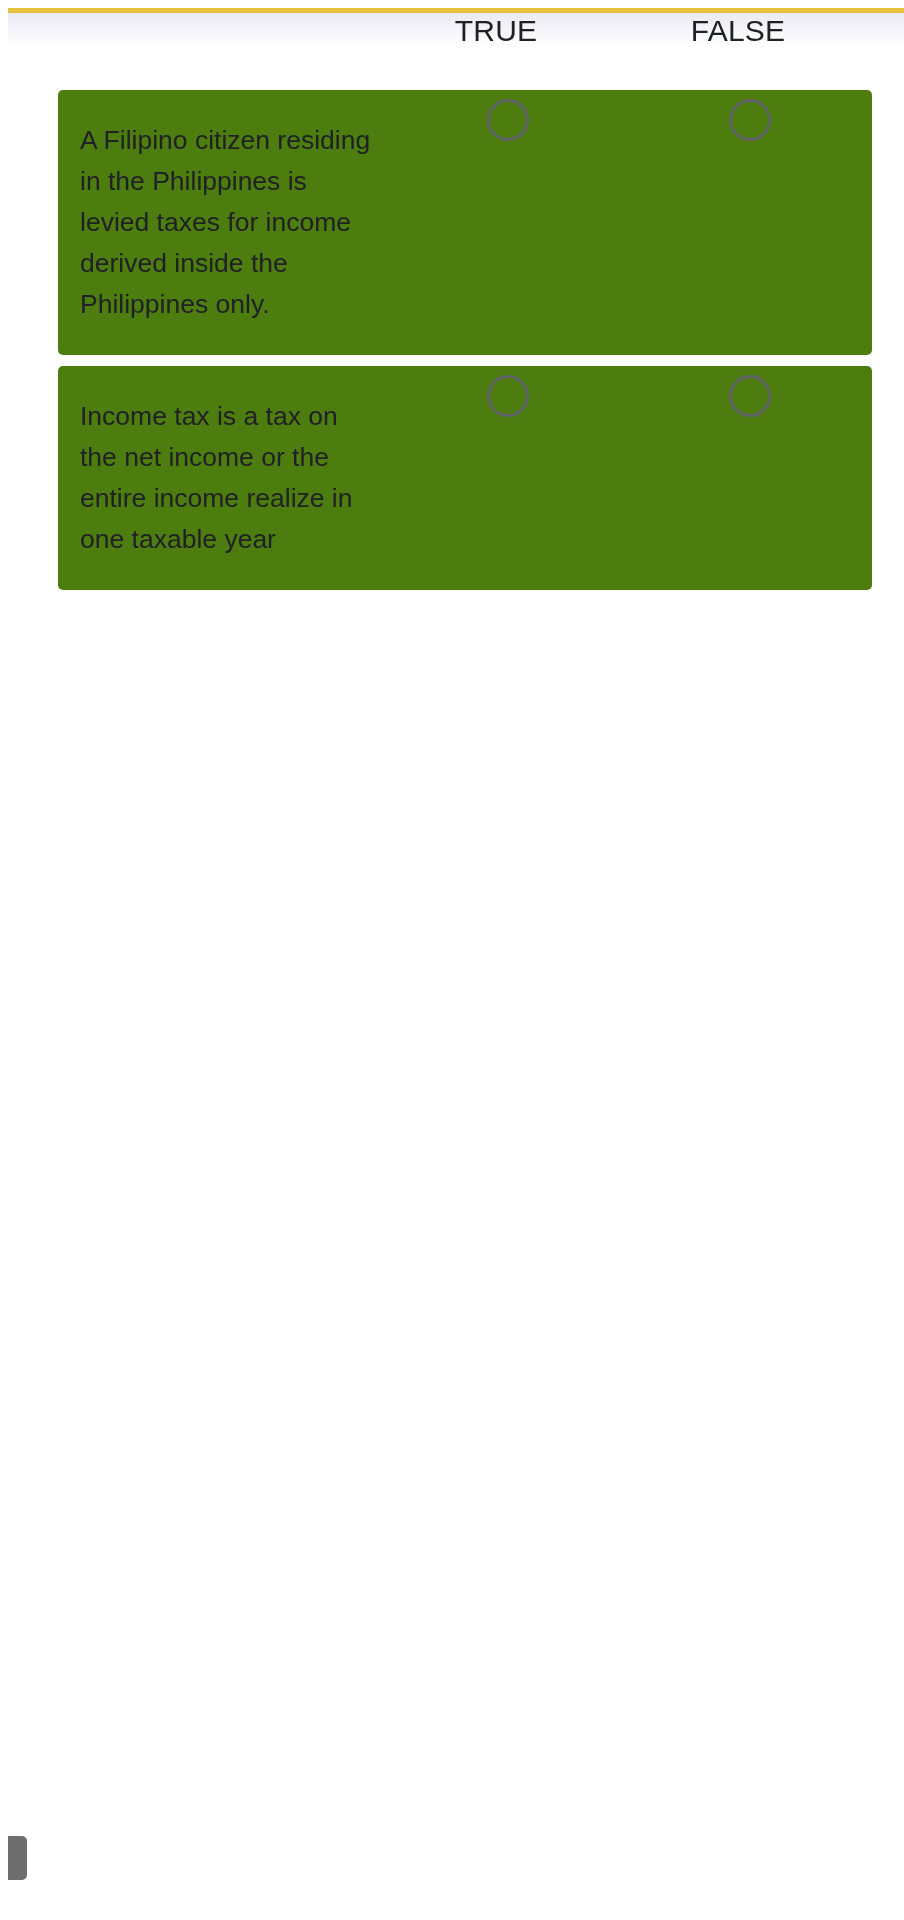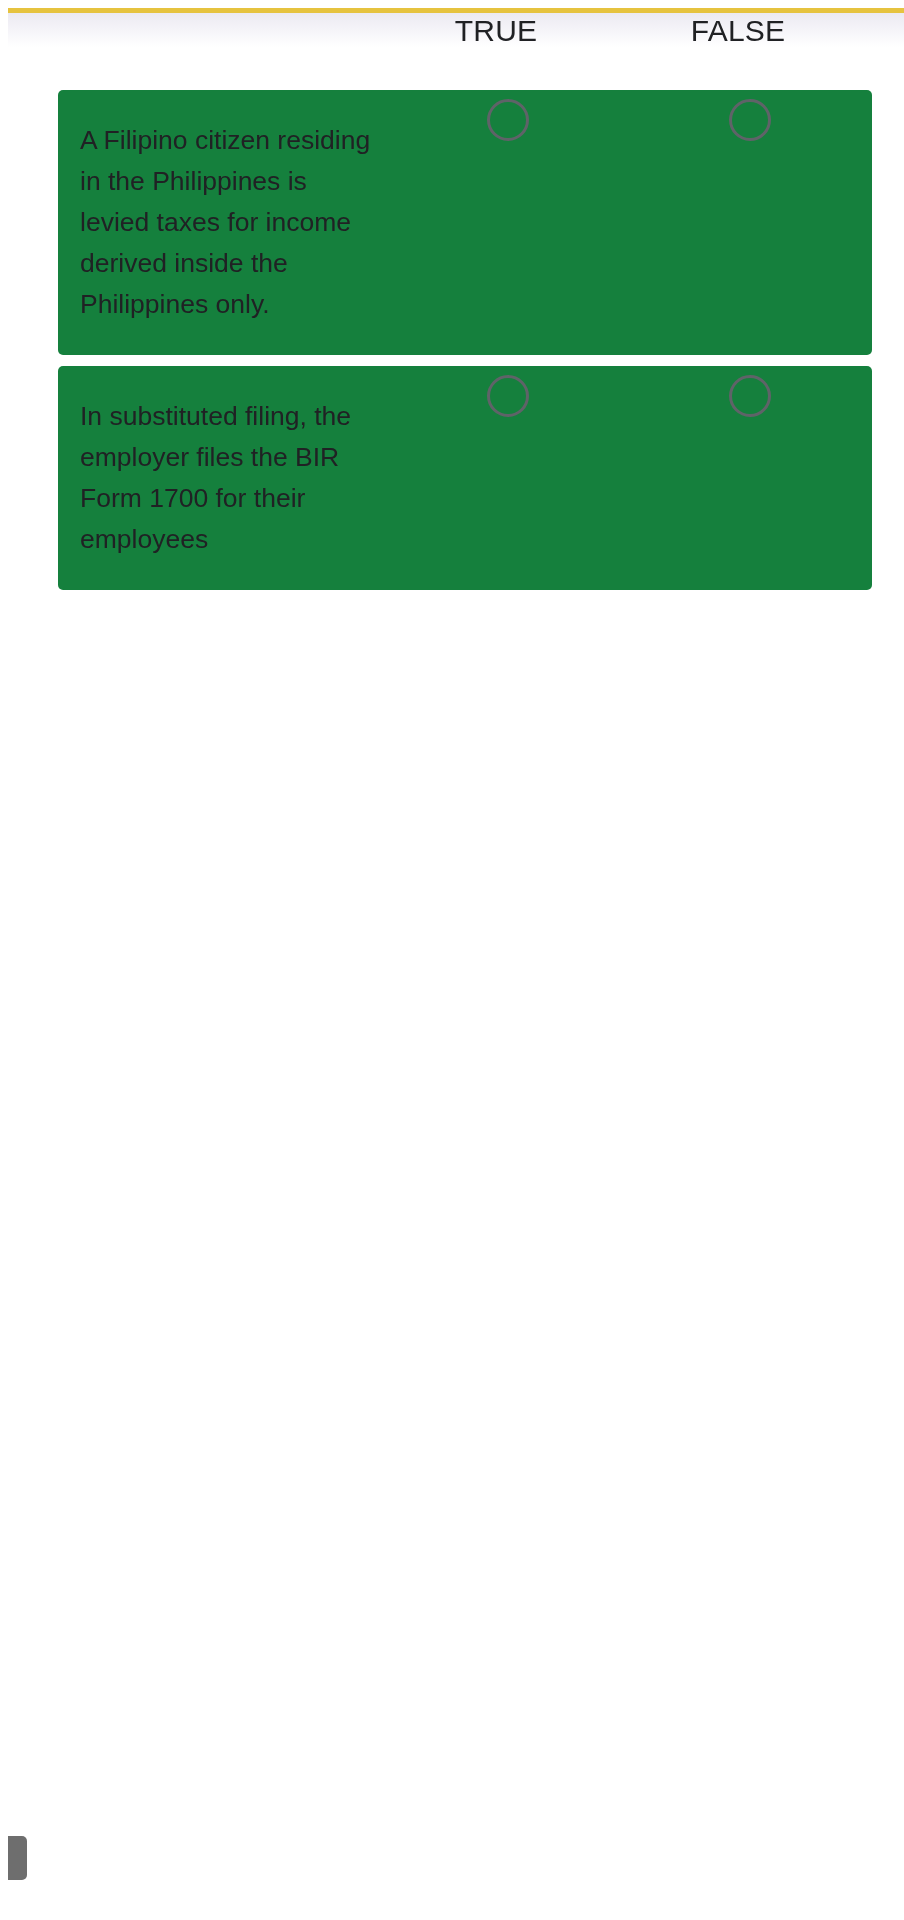--- a/index.html
+++ b/index.html
@@ -62,21 +62,21 @@
   .question-list {
     position: absolute;
     top: 78px;
     left: 46px;
     width: 814px;
   }
 
   .question-card {
     position: relative;
     width: 814px;
-    background: #15803d;
+    background: #4d7c0f;
     border-radius: 5px;
     margin-bottom: 11px;
     display: flex;
     align-items: flex-end;
     padding: 26px 0 26px 0;
   }
 
   .q-text {
     width: 300px;
     margin-left: 18px;
@@ -136,28 +136,28 @@
   <div class="question-list">
 
     <div class="question-card">
       <div class="q-text">A Filipino citizen residing in the Philippines is levied taxes for income derived inside the Philippines only.</div>
       <div class="q-options">
         <div class="radio opt-true"></div>
         <div class="radio opt-false"></div>
       </div>
     </div>
 
-
-
     <div class="question-card">
-      <div class="q-text">In substituted filing, the employer files the BIR Form 1700 for their employees</div>
+      <div class="q-text">Income tax is a tax on the net income or the entire income realize in one taxable year</div>
       <div class="q-options">
         <div class="radio opt-true"></div>
         <div class="radio opt-false"></div>
       </div>
     </div>
+
+
 
 
   </div>
 
   <div class="scroll-thumb"></div>
 
 </div>
 
 </body></html>

